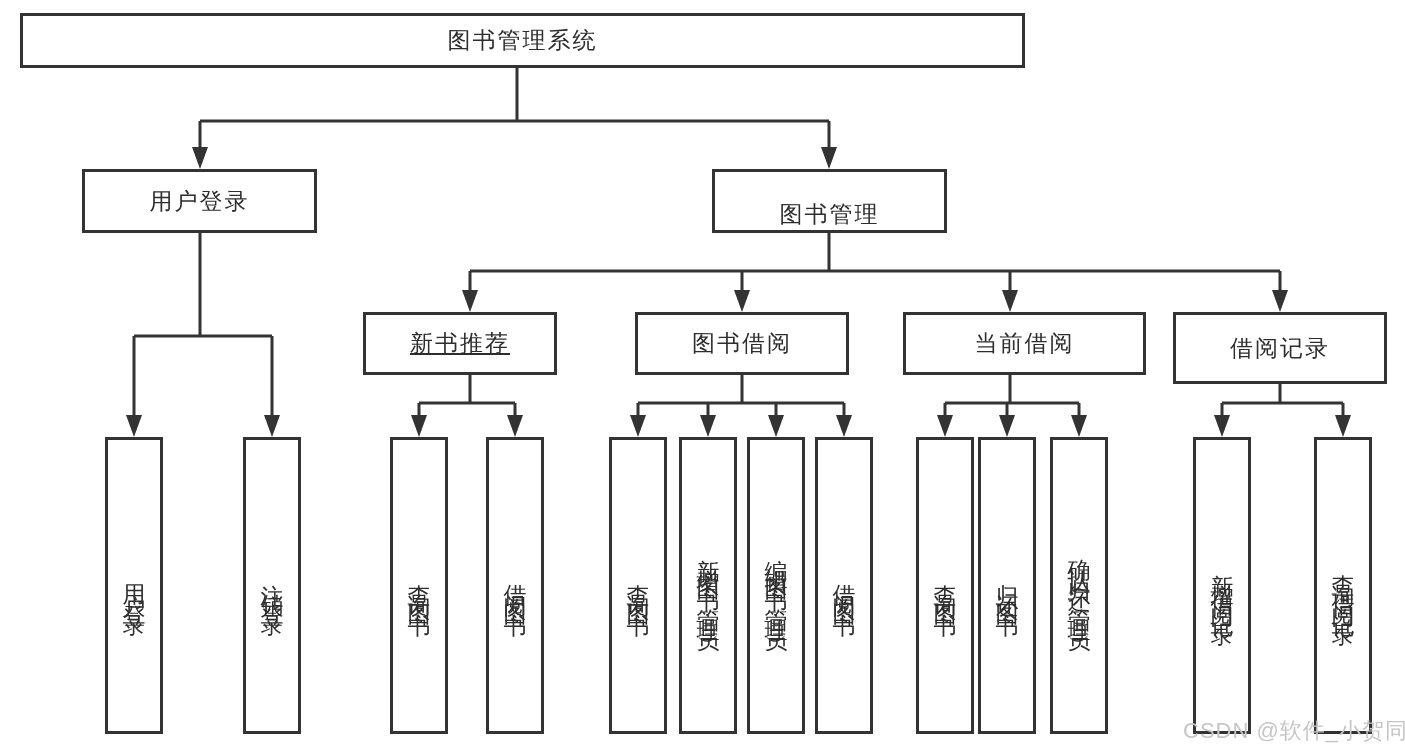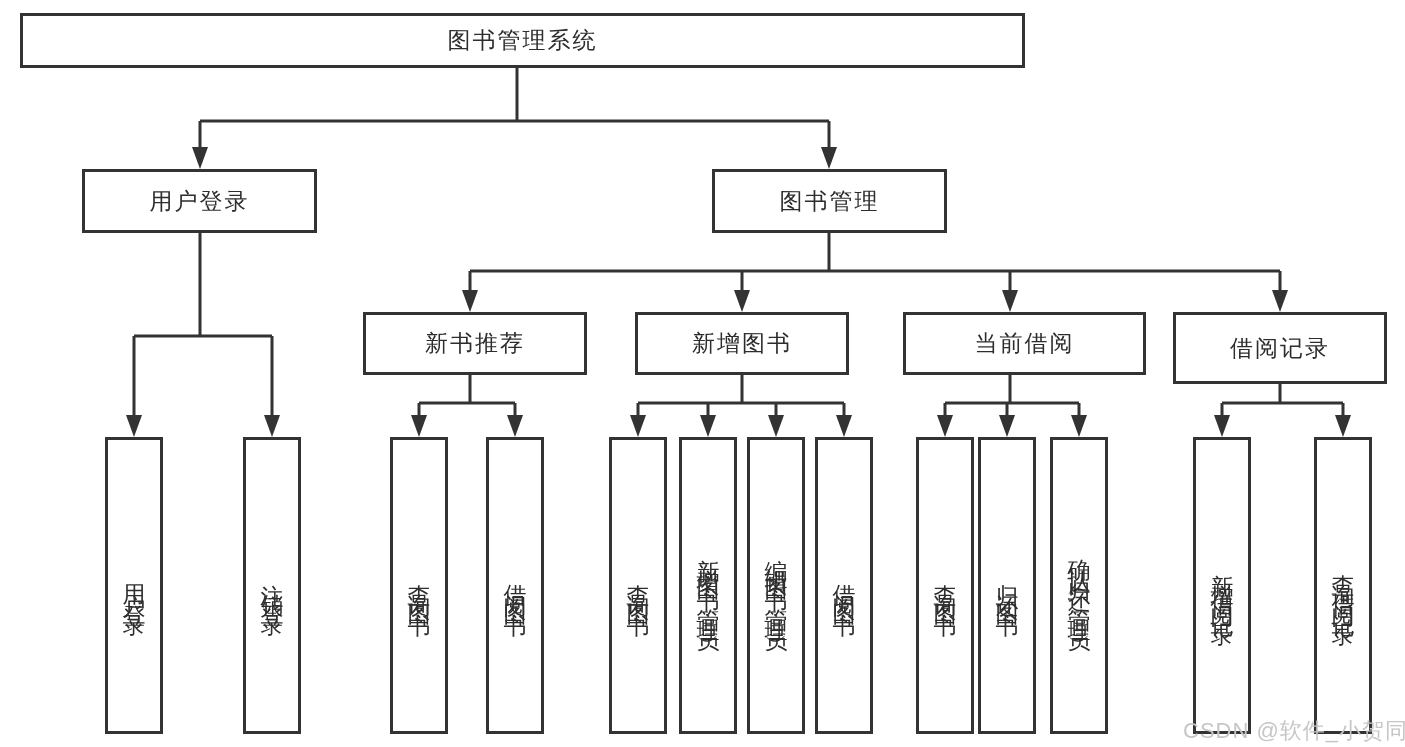--- a/index.html
+++ b/index.html
@@ -99,29 +99,29 @@
     </g>
   </svg>
 
   <div class="node hbox" style="left:20px; top:13px; width:1005px; height:55px;">
     <span>图书管理系统</span>
   </div>
 
   <div class="node hbox" style="left:82px; top:169px; width:235px; height:64px;">
     <span>用户登录</span>
   </div>
-  <div class="node hbox" style="left:712px; top:169px; width:235px; height:64px;">
+  <div class="node hbox" style="left:712px; top:169px; width:235px; height:64px;align-items:flex-end;">
     <span>图书管理</span>
   </div>
 
-  <div class="node hbox" style="left:363px; top:312px; width:224px; height:63px;">
+  <div class="node hbox" style="left:363px; top:312px; width:194px; height:63px;text-decoration:underline;">
     <span>新书推荐</span>
   </div>
   <div class="node hbox" style="left:635px; top:312px; width:214px; height:63px;">
-    <span>新增图书</span>
+    <span>图书借阅</span>
   </div>
   <div class="node hbox" style="left:903px; top:312px; width:243px; height:63px;">
     <span>当前借阅</span>
   </div>
   <div class="node hbox" style="left:1173px; top:312px; width:214px; height:72px;">
     <span>借阅记录</span>
   </div>
 
   <div class="node vbox" style="left:105px; top:437px; width:58px; height:297px;">
     <span>用户登录</span>

